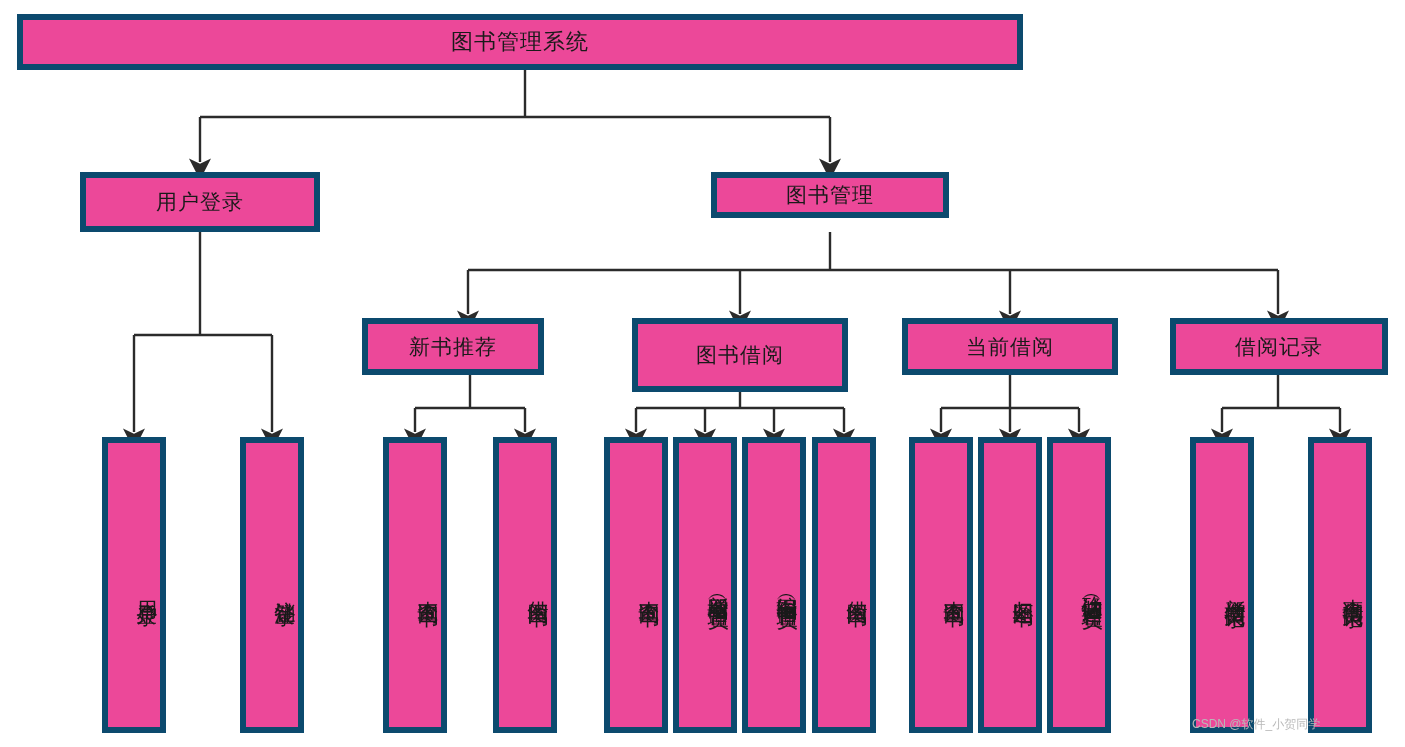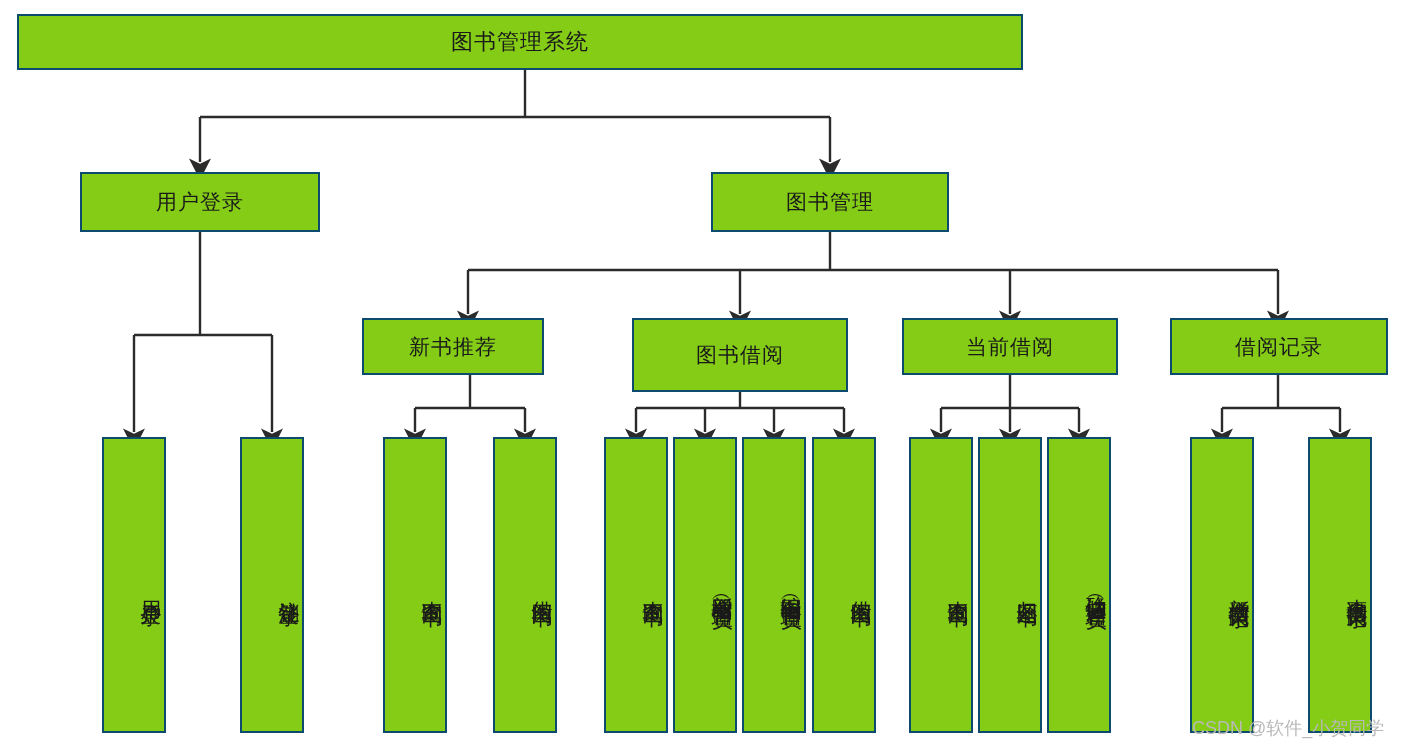--- a/index.html
+++ b/index.html
@@ -22,22 +22,22 @@
     position: absolute;
     left: 0;
     top: 0;
     width: 1405px;
     height: 747px;
     pointer-events: none;
   }
   .node {
     position: absolute;
     box-sizing: border-box;
-    background: #84cc16;
-    border: 2px solid #0c4a6e;
+    background: #ec4899;
+    border: 6px solid #0c4a6e;
     display: flex;
     align-items: center;
     justify-content: center;
     color: #1a1a1a;
     z-index: 2;
     text-align: right;
   }
   .node.horiz {
     font-size: 21px;
     letter-spacing: 1px;
@@ -58,21 +58,21 @@
     text-orientation: upright;
     white-space: nowrap;
   }
   .node.root {
     font-size: 22px;
   }
   #watermark {
     position: absolute;
     left: 1192px;
     top: 716px;
-    font-size: 18px;
+    font-size: 12px;
     color: #b9b9b9;
     white-space: nowrap;
     z-index: 5;
     font-family: "Liberation Sans", "DejaVu Sans", sans-serif;
   }
 </style>
 </head>
 <body>
 
 <div id="canvas">
@@ -123,21 +123,21 @@
       <path d="M1278,375 L1278,408"></path>
       <path d="M1222,408 L1340,408"></path>
       <path d="M1222,408 L1222,432" marker-end="url(#arrow)"></path>
       <path d="M1340,408 L1340,432" marker-end="url(#arrow)"></path>
     </g>
   </svg>
 
   <div class="node horiz root" style="left:17px; top:14px; width:1006px; height:56px;">图书管理系统</div>
 
   <div class="node horiz" style="left:80px; top:172px; width:240px; height:60px;">用户登录</div>
-  <div class="node horiz" style="left:711px; top:172px; width:238px; height:60px;">图书管理</div>
+  <div class="node horiz" style="left:711px; top:172px; width:238px; height:46px;">图书管理</div>
 
   <div class="node horiz" style="left:362px; top:318px; width:182px; height:57px;">新书推荐</div>
   <div class="node horiz" style="left:632px; top:318px; width:216px; height:74px;">图书借阅</div>
   <div class="node horiz" style="left:902px; top:318px; width:216px; height:57px;">当前借阅</div>
   <div class="node horiz" style="left:1170px; top:318px; width:218px; height:57px;">借阅记录</div>
 
   <div class="node vert" style="left:102px; top:437px; width:64px; height:296px;">
     <span class="vlabel">用户登录</span>
   </div>
   <div class="node vert" style="left:240px; top:437px; width:64px; height:296px;">

